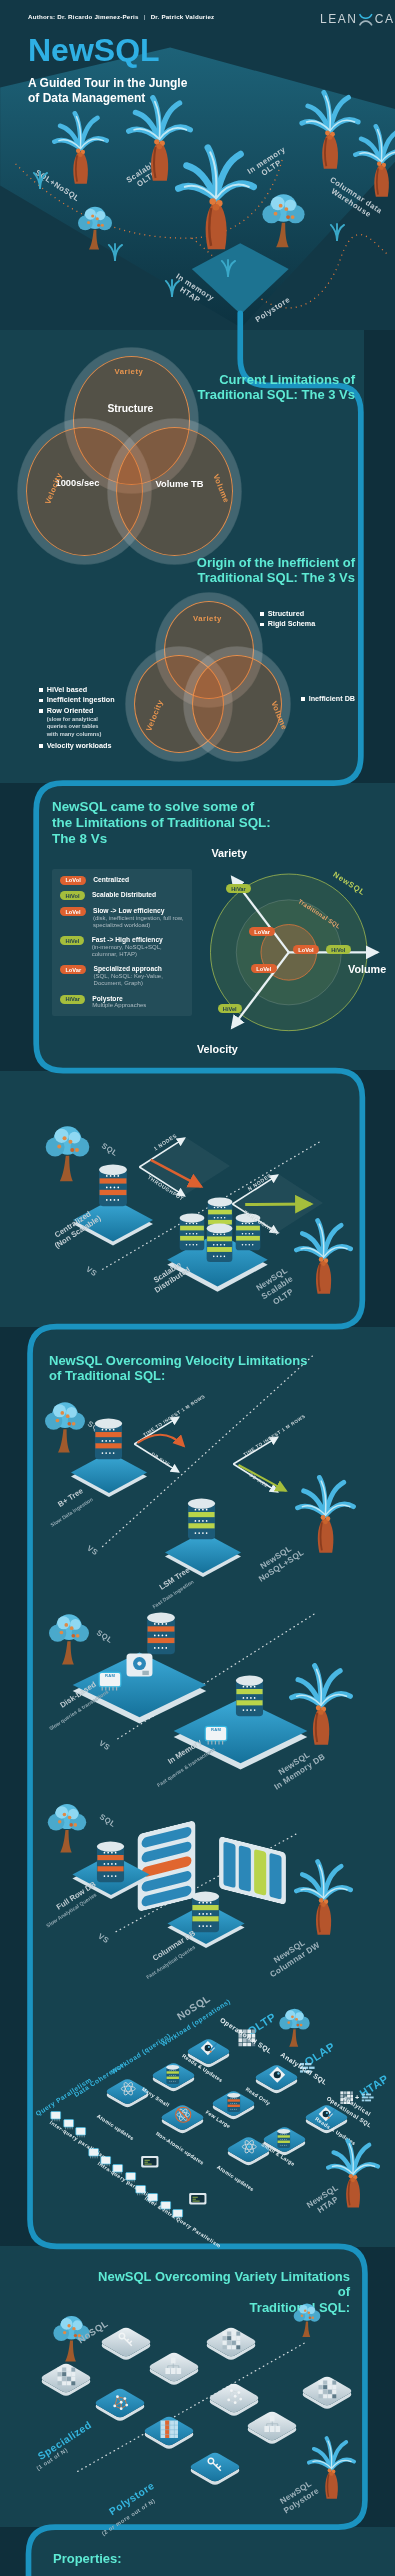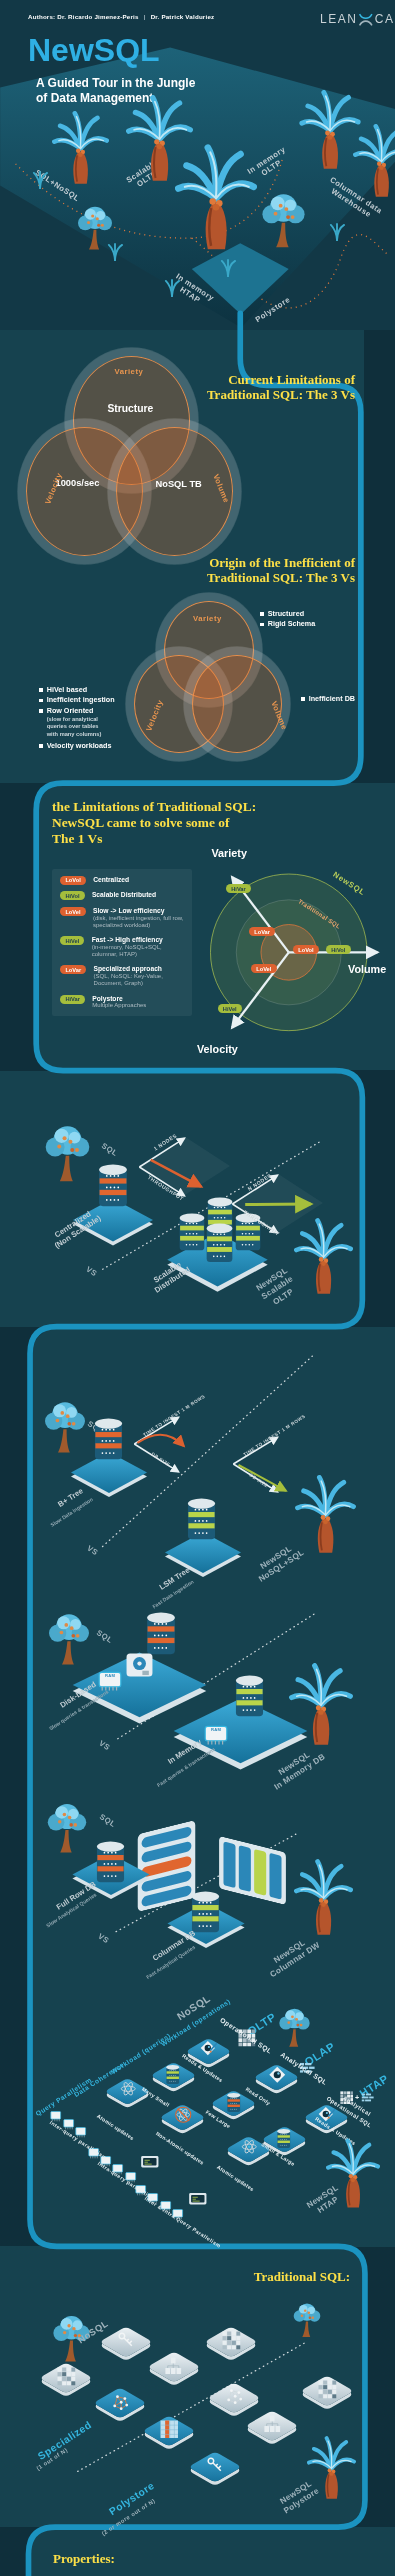--- a/index.html
+++ b/index.html
@@ -1,19 +1,19 @@
 <!DOCTYPE html>
 <html style="font-size:8.2px"><head>
 <meta charset="utf-8">
 <style>
   html,body{margin:0;padding:0;background:#0b2630;font-family:"Liberation Sans",sans-serif;}
   #page{position:relative;width:396px;height:2979px;overflow:hidden;background:#0f2f3b;}
   .abs{position:absolute;}
   .panel{position:absolute;background:#16424f;}
-  .sechead{position:absolute;color:#fde047;font-weight:bold;font-size:13px;line-height:1.18;font-family:Liberation Serif, serif;}
+  .sechead{position:absolute;color:#5eead4;font-weight:bold;font-size:13px;line-height:1.18;}
   .r{text-align:right;}
   .iso{position:absolute;font-weight:bold;color:#9fb3bc;letter-spacing:0.5px;white-space:nowrap;font-size:7.7px;}
   .rot33{transform:rotate(33deg);} .rotm33{transform:rotate(-33deg);}
   .rot68{transform:rotate(68deg);} .rotm68{transform:rotate(-68deg);}
   .cap{position:absolute;color:#c3ced4;font-weight:bold;font-size:7.7px;text-align:center;line-height:1.15;white-space:nowrap;}
   .capsub{position:absolute;color:#8fa6b0;font-weight:bold;font-size:5.2px;text-align:center;white-space:nowrap;}
   .tag{position:absolute;color:#9fb3bc;font-weight:bold;font-size:8.2px;text-align:center;line-height:1.25;letter-spacing:0.3px;white-space:nowrap;}
   .cy{color:#35b6e0;}
   .pill{display:inline-block;border-radius:6.7px;padding:1.5px 5.2px;font-size:5.7px;font-weight:bold;color:#fff;}
   .pill.low{background:#dd6130;} .pill.high{background:#a5be3c;color:#22424d;}
@@ -362,21 +362,21 @@
     <span>Dr. Patrick Valduriez</span>
   </div>
   <div class="abs logo" style="left:320px;top:12.4px;font-size:12px;">
     <span>LEAN</span>
     <svg width="15.5" height="13.4" style="margin:0 1px;" viewBox="0 0 30 26">
         <use href="#xmark"></use>
       </svg>
     <span>CALE</span>
   </div>
   <div class="abs" style="left:28px;top:32px;color:#2fb0e4;font-weight:bold;font-size:32px;">NewSQL</div>
-  <div class="abs" style="left:36px;top:76px;color:#fff;font-weight:bold;font-size:12px;line-height:1.25;">
+  <div class="abs" style="left:28px;top:76px;color:#fff;font-weight:bold;font-size:12px;line-height:1.25;">
     <div>A Guided Tour in the Jungle</div>
     <div>of Data Management</div>
   </div>
   <div id="jungle-labels">
       <div class="abs" style="left: 32px; top: 181px; color: rgb(195, 206, 212); font-weight: bold; font-size: 7.7px; letter-spacing: 0.5px; text-align: center; transform: rotate(33deg); line-height: 1.2;">SQL+NoSQL</div>
       <div class="abs" style="left: 116px; top: 166px; width: 57px; color: rgb(195, 206, 212); font-weight: bold; font-size: 7.7px; letter-spacing: 0.5px; text-align: center; transform: rotate(-33deg); line-height: 1.2;">Scalable OLTP</div>
       <div class="abs" style="left: 238px; top: 155px; width: 62px; color: rgb(195, 206, 212); font-weight: bold; font-size: 7.7px; letter-spacing: 0.5px; text-align: center; transform: rotate(-33deg); line-height: 1.2;">In memory OLTP</div>
       <div class="abs" style="left: 315px; top: 190px; width: 77px; color: rgb(195, 206, 212); font-weight: bold; font-size: 7.7px; letter-spacing: 0.5px; text-align: center; transform: rotate(33deg); line-height: 1.2;">Columnar data Warehouse</div>
       <div class="abs" style="left: 164px; top: 282px; width: 57px; color: rgb(195, 206, 212); font-weight: bold; font-size: 7.7px; letter-spacing: 0.5px; text-align: center; transform: rotate(33deg); line-height: 1.2;">In memory HTAP</div>
       <div class="abs" style="left: 253px; top: 305px; color: rgb(195, 206, 212); font-weight: bold; font-size: 7.7px; letter-spacing: 0.5px; text-align: center; transform: rotate(-33deg); line-height: 1.2;">Polystore</div>
@@ -423,21 +423,21 @@
     <div>Current Limitations of</div>
     <div>Traditional SQL: The 3 Vs</div>
   </div>
   <div class="abs" style="left:15.5px;top:340px;width:237px;height:247px;">
     <div class="venn-c" style="left:57px;top:15.5px;width:115px;height:127px;"></div>
     <div class="venn-c" style="left:10.8px;top:87px;width:115px;height:127px;"></div>
     <div class="venn-c" style="left:100px;top:87px;width:115px;height:127px;"></div>
     <div class="vlab" style="left:99px;top:27px;">Variety</div>
     <div class="vval" style="left:92px;top:63px;font-size:10.3px;">Structure</div>
     <div class="vval" style="left:40px;top:138px;">1000s/sec</div>
-    <div class="vval" style="left:140px;top:139px;">NoSQL TB</div>
+    <div class="vval" style="left:140px;top:139px;">Volume TB</div>
     <div class="vlab rotm68" style="left:21.6px;top:144px;">Velocity</div>
     <div class="vlab rot68" style="left:190px;top:144px;">Volume</div>
   </div>
 
   <div class="sechead r" style="left:149px;top:555px;width:206px;">
     <div>Origin of the Inefficient of</div>
     <div>Traditional SQL: The 3 Vs</div>
   </div>
   <div class="abs" style="left:129px;top:587px;width:160px;height:175px;">
     <div class="venn-c" style="left:35px;top:14.4px;width:88px;height:96px;"></div>
@@ -454,23 +454,23 @@
   <div class="abs bullet" style="left:301px;top:694px;">Inefficient DB</div>
   <div class="abs" style="left:39px;top:685px;">
     <div class="bullet">HiVel based</div>
     <div class="bullet">Inefficient ingestion</div>
     <div class="bullet">Row Oriented</div>
     <div class="note" style="margin-left:7.7px;width:64px;">(slow for analytical queries over tables with many columns)</div>
     <div class="bullet" style="margin-top:3.1px;">Velocity workloads</div>
   </div>
 
   <div class="sechead" style="left:52px;top:799px;width:268px;font-size:13.4px;">
+    <div>NewSQL came to solve some of</div>
     <div>the Limitations of Traditional SQL:</div>
-    <div>NewSQL came to solve some of</div>
-    <div>The 1 Vs</div>
+    <div>The 8 Vs</div>
   </div>
   <div class="legend" id="solve-legend" style="left:52px;top:869px;width:140px;">
       <div class="leg-row">
         <span class="pill low">LoVol</span>
         <div class="leg-txt">
           <div class="leg-title">Centralized</div>
         </div>
       </div>
       <div class="leg-row">
         <span class="pill high">HiVol</span>
@@ -589,20 +589,22 @@
   <svg class="abs" width="59" height="77" style="left:294px;top:1218px" viewBox="0 0 115 150">
       <use href="#palm"></use>
     </svg>
   <div class="tag rotm33" style="left:260px;top:1273px;">
     <div>NewSQL</div>
       <div>Scalable</div>
       <div>OLTP</div>
   </div>
 
   <div class="sechead" style="left:49px;top:1353px;width:268px;">
+    <div>NewSQL Overcoming Velocity Limitations</div>
+    <div>of Traditional SQL:</div>
   </div>
 
   <svg class="abs" width="54" height="54" style="left:38px;top:1400px" viewBox="0 0 105 105">
       <use href="#tree"></use>
     </svg>
   <div class="iso rot33" style="left:87px;top:1423px;">SQL</div>
   <svg class="abs" width="93" height="67" style="left:127px;top:1411px;" viewBox="0 0 180 130">
     <g stroke="#e9f1f4" stroke-width="3">
         <line x1="14" y1="64" x2="100" y2="12" marker-end="url(#ahw)"></line>
         <line x1="14" y1="64" x2="100" y2="118" marker-end="url(#ahw)"></line>
@@ -844,20 +846,21 @@
   <div class="iso rot33" style="left:138px;top:2219px;font-size:5.2px;color:#e9f1f4;">Inter &amp; Intra Query Parallelism</div>
   <svg class="abs" width="54" height="71" style="left:326px;top:2138px" viewBox="0 0 105 137">
       <use href="#palm"></use>
     </svg>
   <div class="tag rotm33" style="left:308px;top:2191px;">
     <div>NewSQL</div>
       <div>HTAP</div>
   </div>
 
   <div class="sechead r" style="left:98px;top:2269px;width:252px;">
+    <div>NewSQL Overcoming Variety Limitations of</div>
     <div>Traditional SQL:</div>
   </div>
   <svg class="abs" width="49" height="49" style="left:47px;top:2314px" viewBox="0 0 95 95">
       <use href="#tree"></use>
     </svg>
   <svg class="abs" width="36" height="36" style="left:289px;top:2302px" viewBox="0 0 70 70">
       <use href="#tree"></use>
     </svg>
   <div class="iso rotm33" style="left:76px;top:2327px;font-size:9.3px;">NoSQL</div>
   <div id="variety-tiles">

